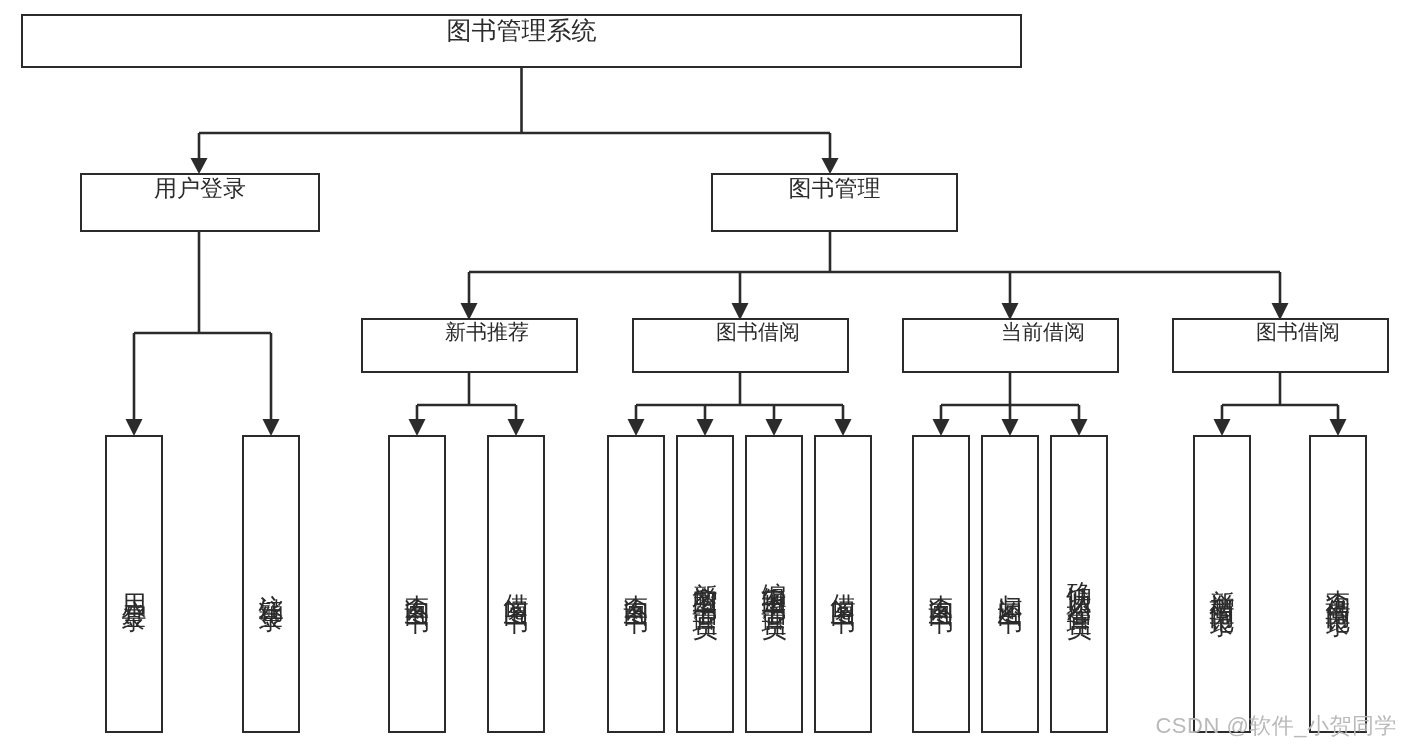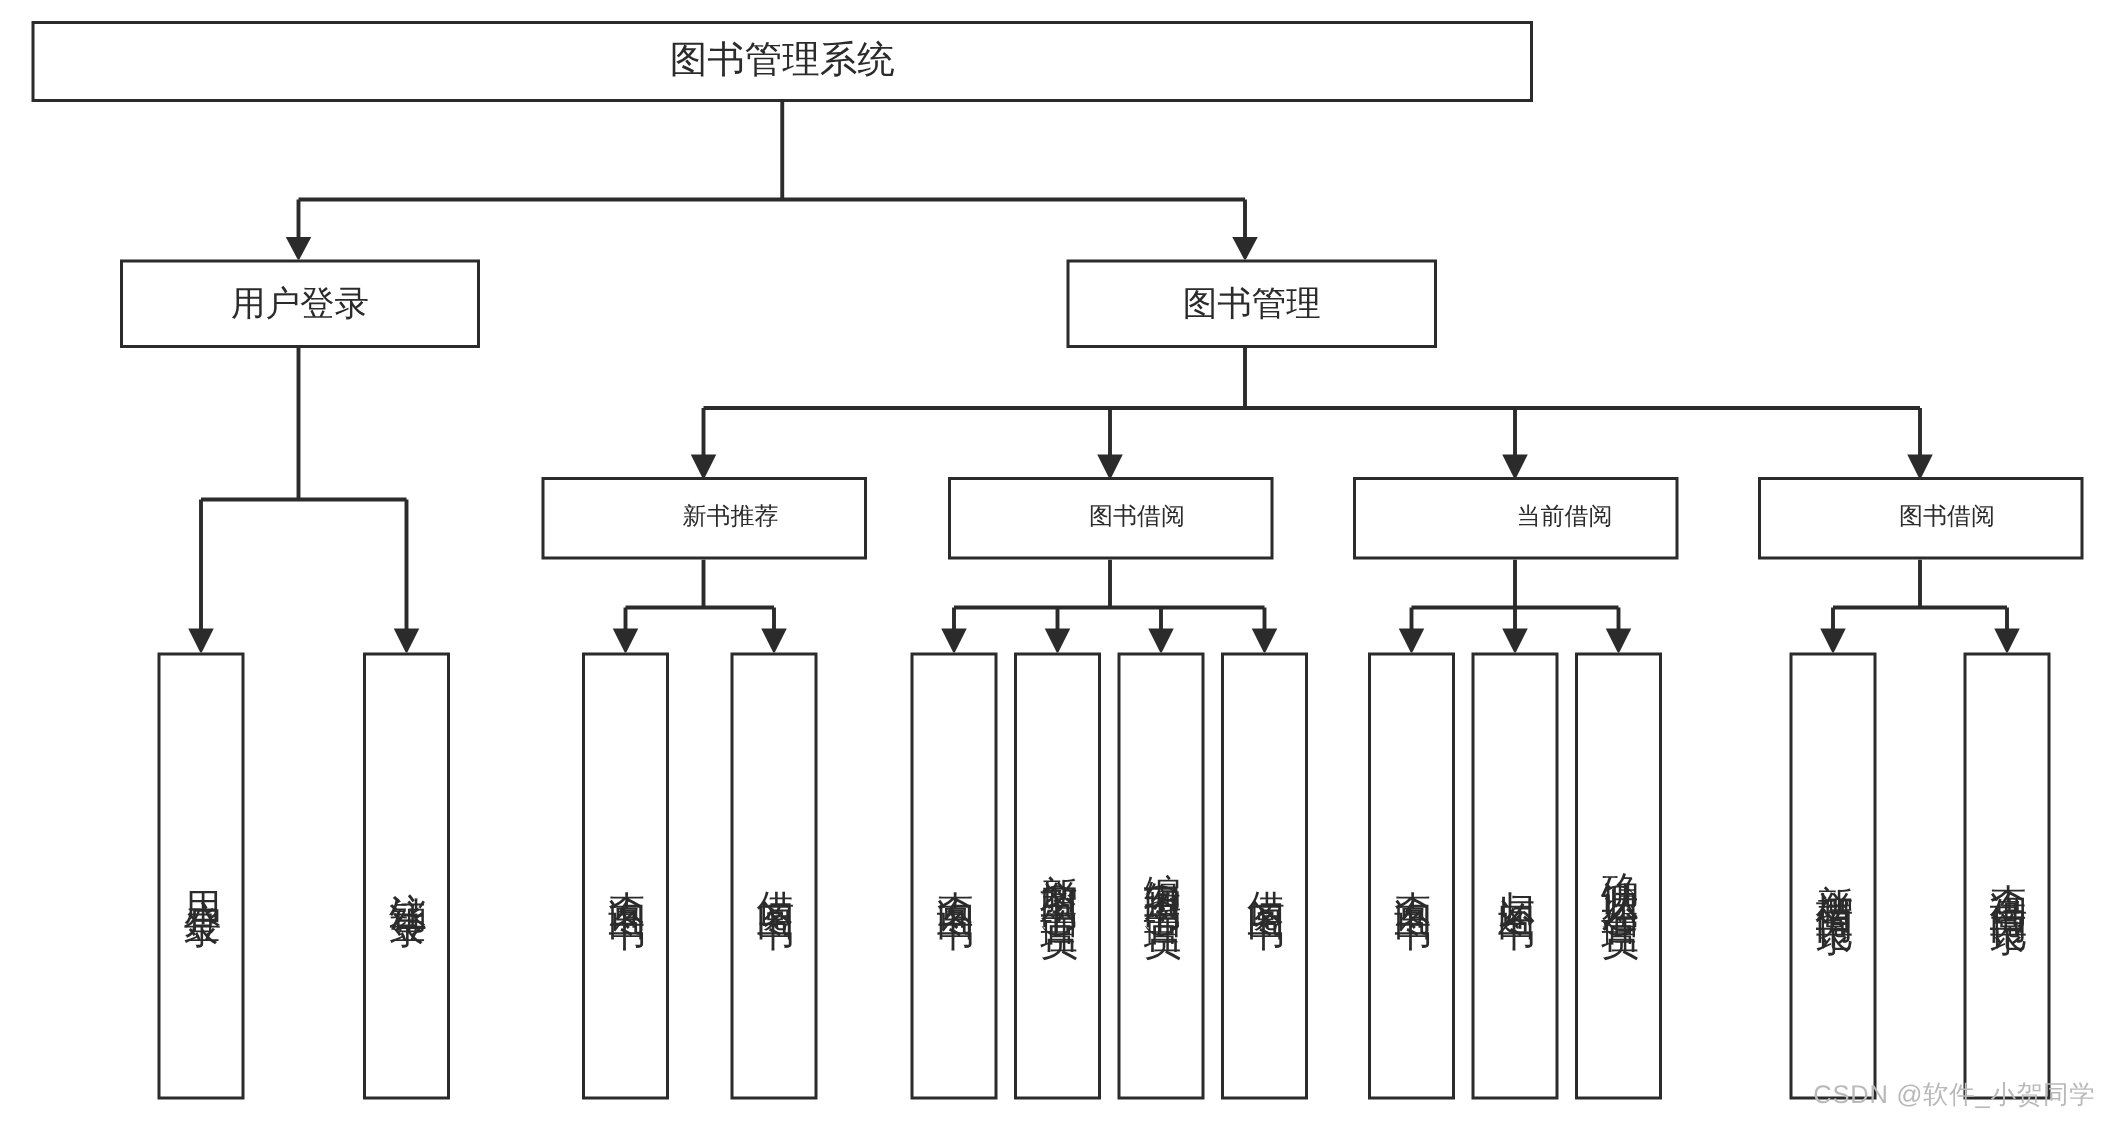--- a/index.html
+++ b/index.html
@@ -30,34 +30,33 @@
   }
   #connectors polygon{ fill:#2b2b2b; }
 
   
   .node{
     position:absolute;
     box-sizing:border-box;
     background:#ffffff;
     border:2.6px solid #2b2b2b;
     display:flex;
-    align-items:center;
     justify-content:center;
     color:#2b2b2b;
     z-index:2;
   }
   .node .lbl{
     display:block;
     text-align:center;
     line-height:1.18;
     white-space:nowrap;
   }
   .node.root .lbl{ font-size:25px; }
   .node.lvl2 .lbl{ font-size:23px; }
-  .node.lvl3 .lbl{ font-size:16px;margin-left:35px; }
+  .node.lvl3 .lbl{ font-size:21px;margin-left:35px; }
 
   
   .node.leaf{
     align-items:center;
     justify-content:center;
   }
   .node.leaf .lbl{
     writing-mode:vertical-rl;
     text-orientation:upright;
     -webkit-writing-mode:vertical-rl;
@@ -66,21 +65,21 @@
     line-height:1;
     white-space:nowrap;
     max-height:272px;
   }
 
   
   #watermark{
     position:absolute;
     right:8px;
     bottom:6px;
-    font-size:17px;
+    font-size:22px;
     color:#b9b9b9;
     letter-spacing:0.5px;
     white-space:nowrap;
     z-index:3;
   }
 </style>
 </head>
 <body>
 
 <div id="diagram">

